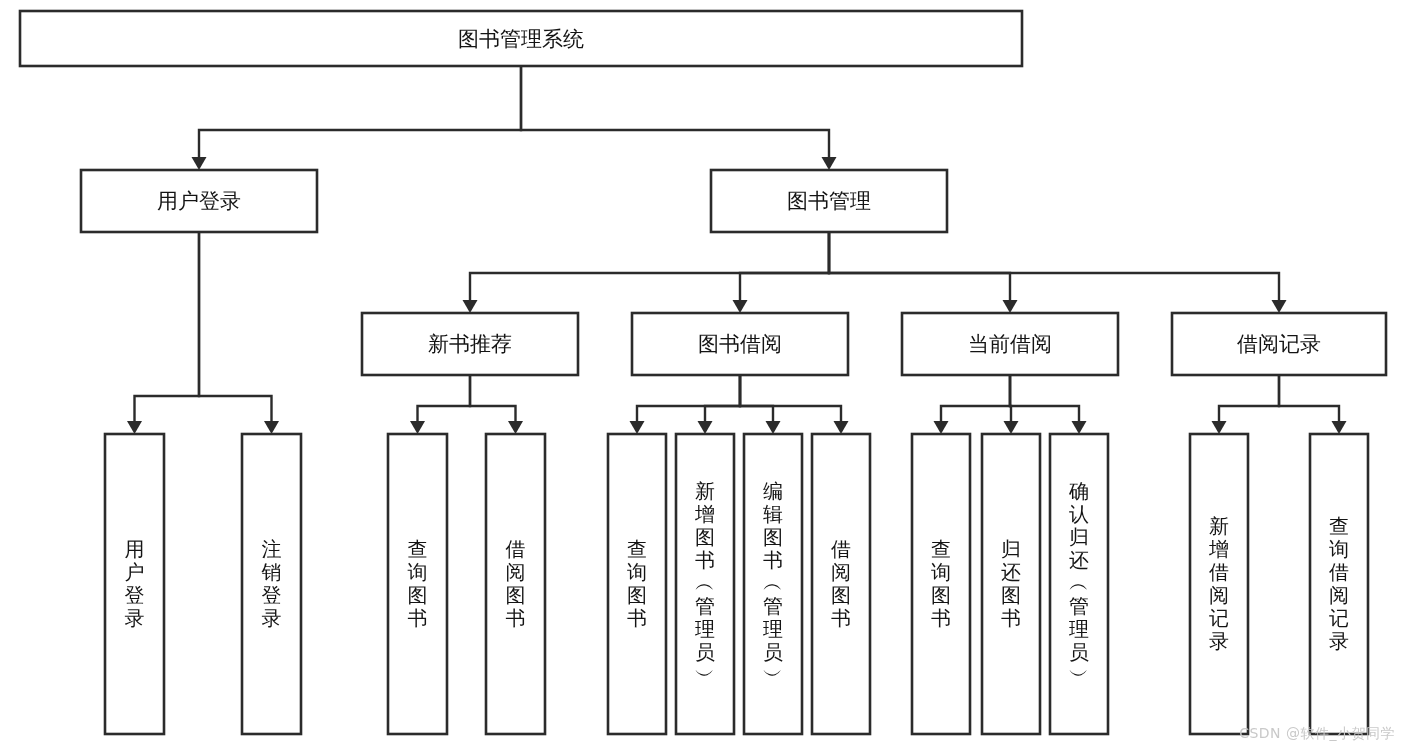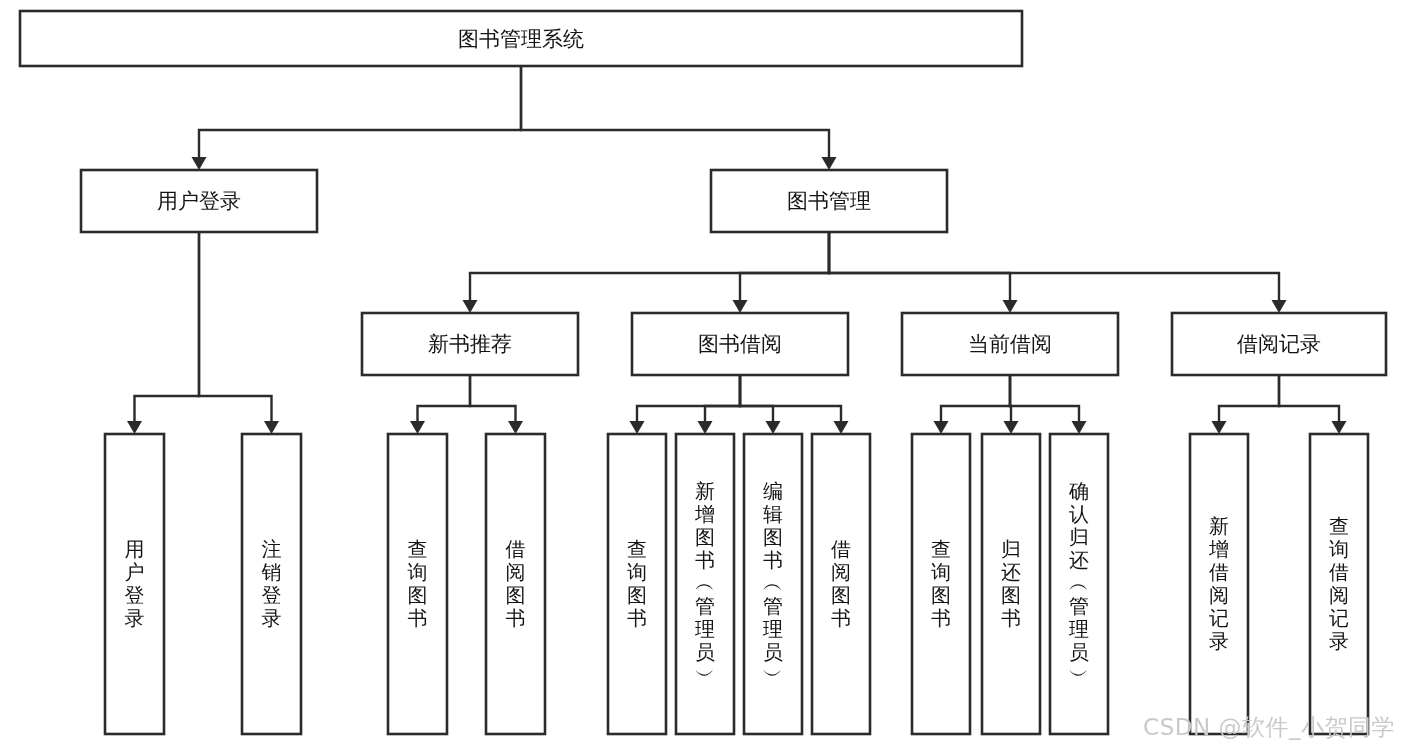--- a/index.html
+++ b/index.html
@@ -54,21 +54,21 @@
     fill: #141414;
     font-family: "DejaVu Sans", "Liberation Sans", sans-serif;
     font-size: 20px;
     text-anchor: middle;
   }
   .watermark {
     position: absolute;
     right: 10px;
     bottom: 4px;
     font-family: "DejaVu Sans", "Liberation Sans", sans-serif;
-    font-size: 23px;
+    font-size: 14px;
     color: #c9c9c9;
     letter-spacing: 0.5px;
     white-space: nowrap;
     user-select: none;
   }
 </style>
 </head>
 <body>
 
 <div id="diagram-root">

